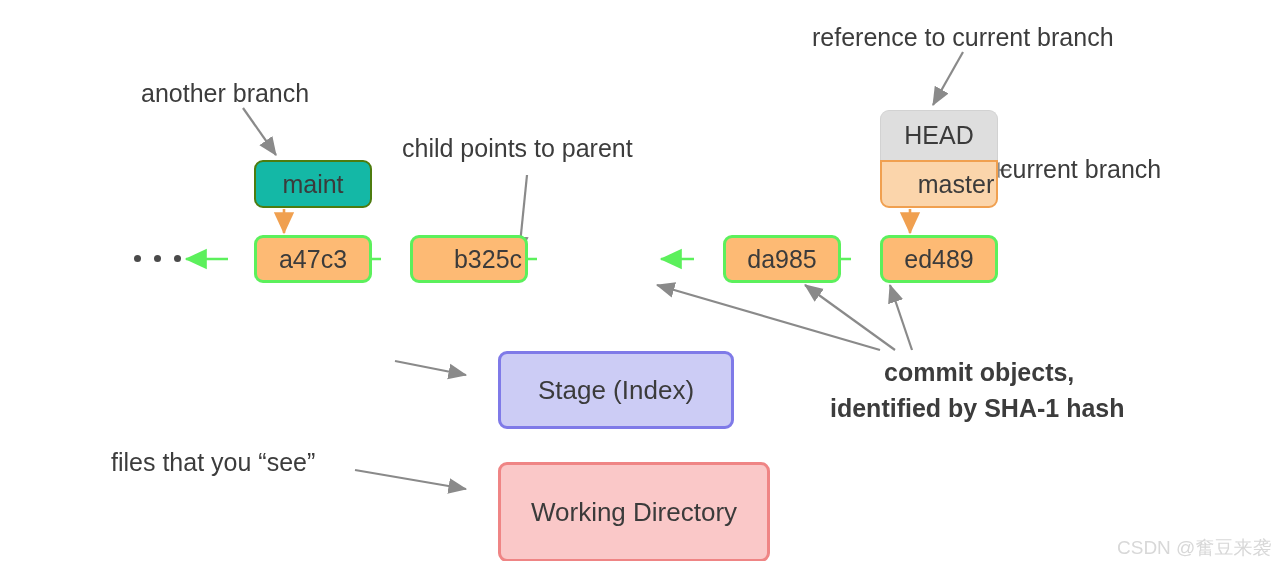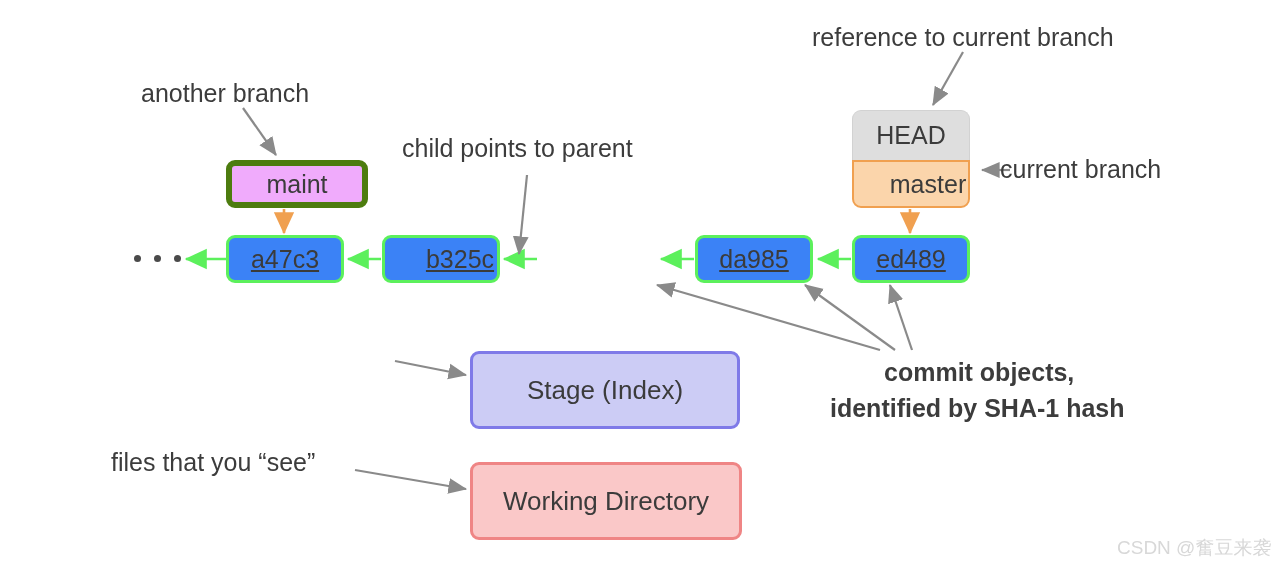--- a/index.html
+++ b/index.html
@@ -29,38 +29,38 @@
   
   .node {
     position: absolute;
     box-sizing: border-box;
     display: flex;
     align-items: center;
     justify-content: center;
     text-align: center;
     color: #3b3b3b;
     white-space: nowrap;
+    margin-left: 28px;
   }
 
   .commit {
     width: 118px;
     height: 48px;
     border: 3px solid #5cf05c;
     border-radius: 9px;
-    background: #3b82f6;
-    font-size: 25px;
-    text-decoration: underline;
+    background: #fdba74;
+    font-size: 25px;
   }
 
   .branch-ref {
-    width: 142px;
+    width: 118px;
     height: 48px;
-    border: 6px solid #4d7c0f;
-    border-radius: 9px;
-    background: #f0abfc;
+    border: 2px solid #4d7c0f;
+    border-radius: 9px;
+    background: #14b8a6;
     font-size: 25px;
   }
 
   .head-box {
     width: 118px;
     height: 50px;
     border: 1px solid #d2d2d2;
     border-bottom: none;
     border-radius: 9px 9px 0 0;
     background: #dedede;
@@ -70,31 +70,31 @@
     width: 118px;
     height: 48px;
     border: 2px solid #f0a050;
     border-radius: 0 0 9px 9px;
     background: #fbd5ab;
     font-size: 25px;
     padding-left: 34px;
   }
 
   .stage-box {
-    width: 270px;
+    width: 236px;
     height: 78px;
     border: 3px solid #7f7ae8;
     border-radius: 9px;
     background: #ccccf5;
     font-size: 26px;
   }
 
   .workdir-box {
     width: 272px;
-    height: 78px;
+    height: 100px;
     border: 3px solid #ef8585;
     border-radius: 9px;
     background: #fac8c8;
     font-size: 26px;
   }
 
   
   .anno {
     position: absolute;
     color: #3c3c3c;

